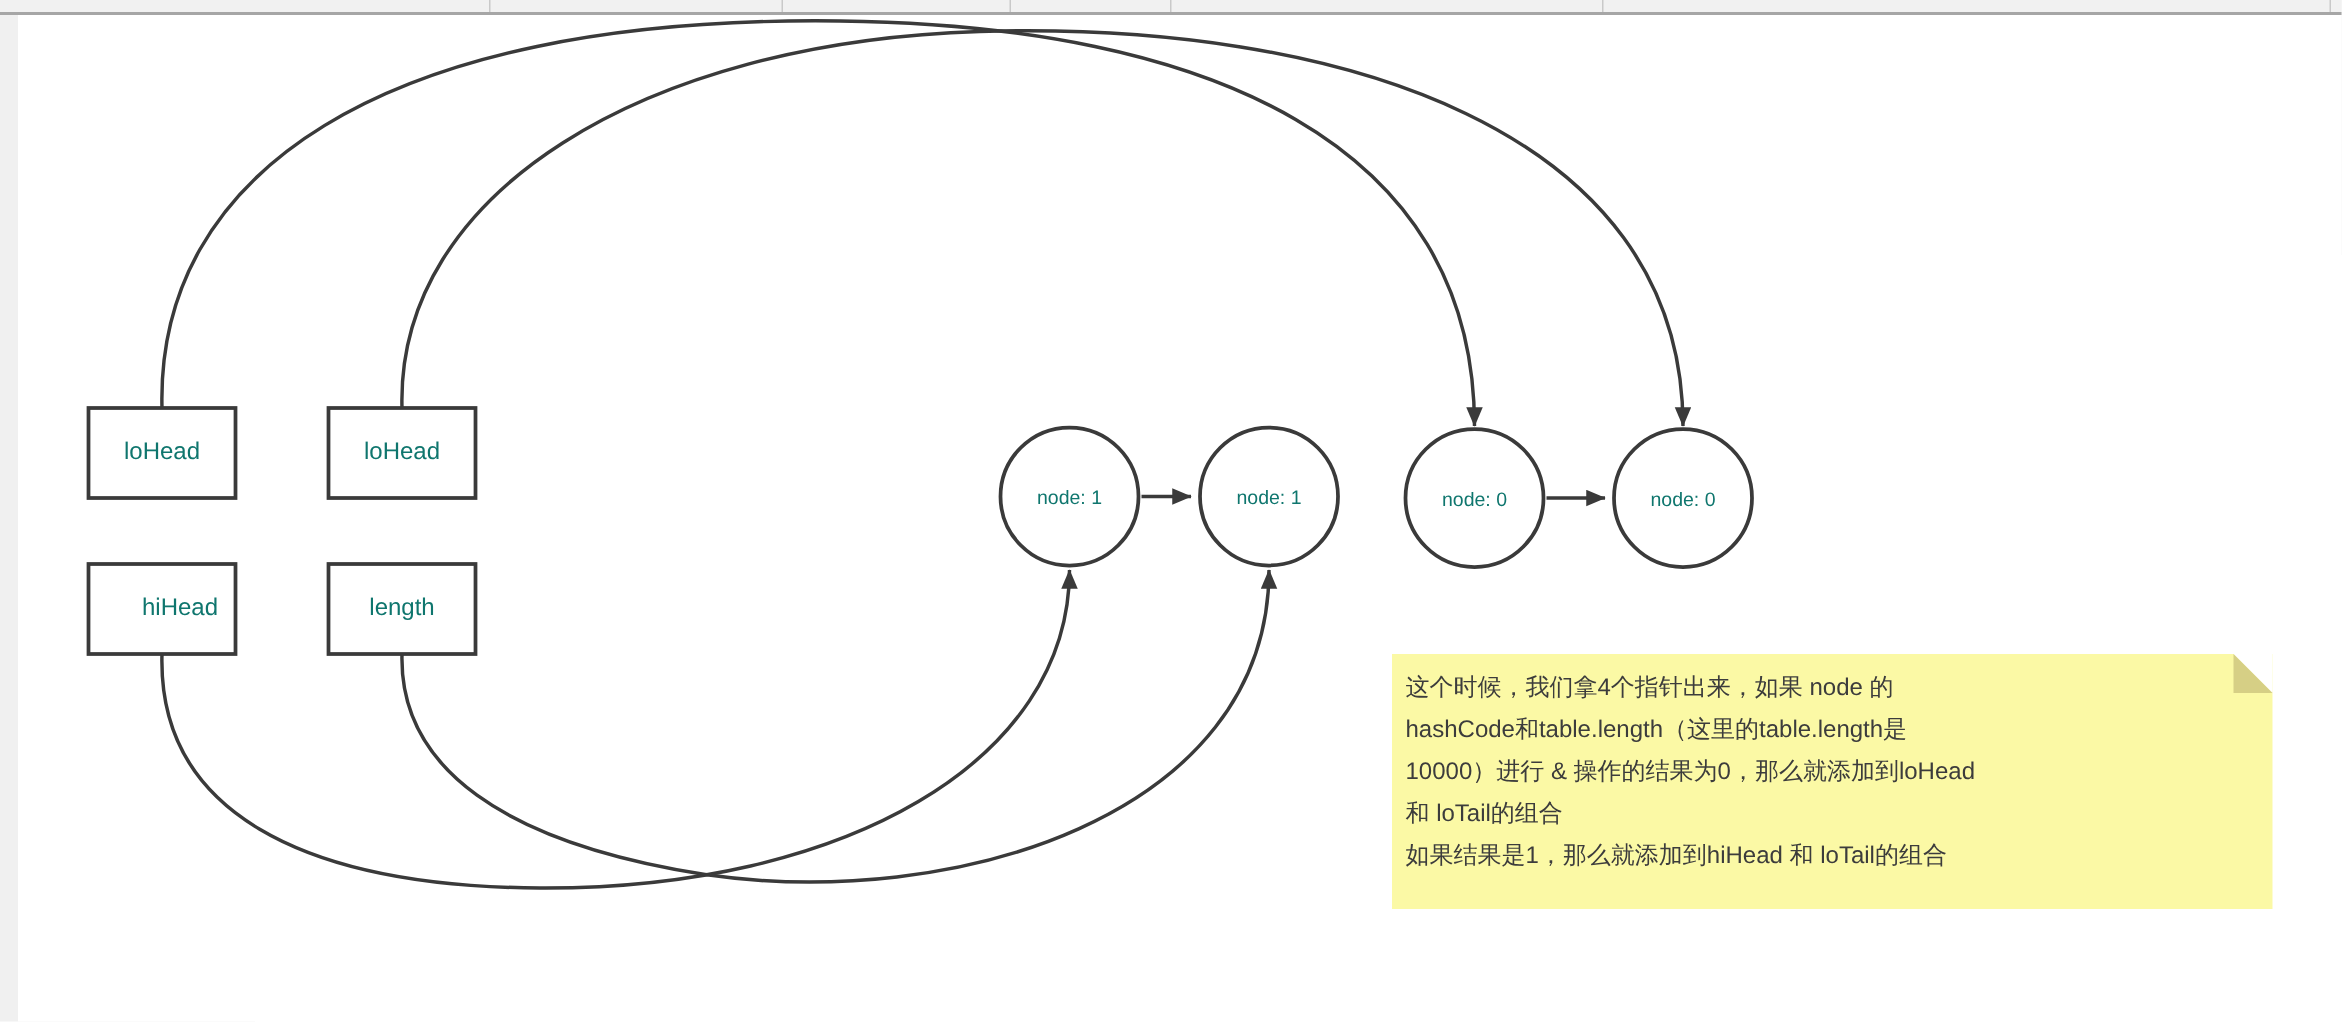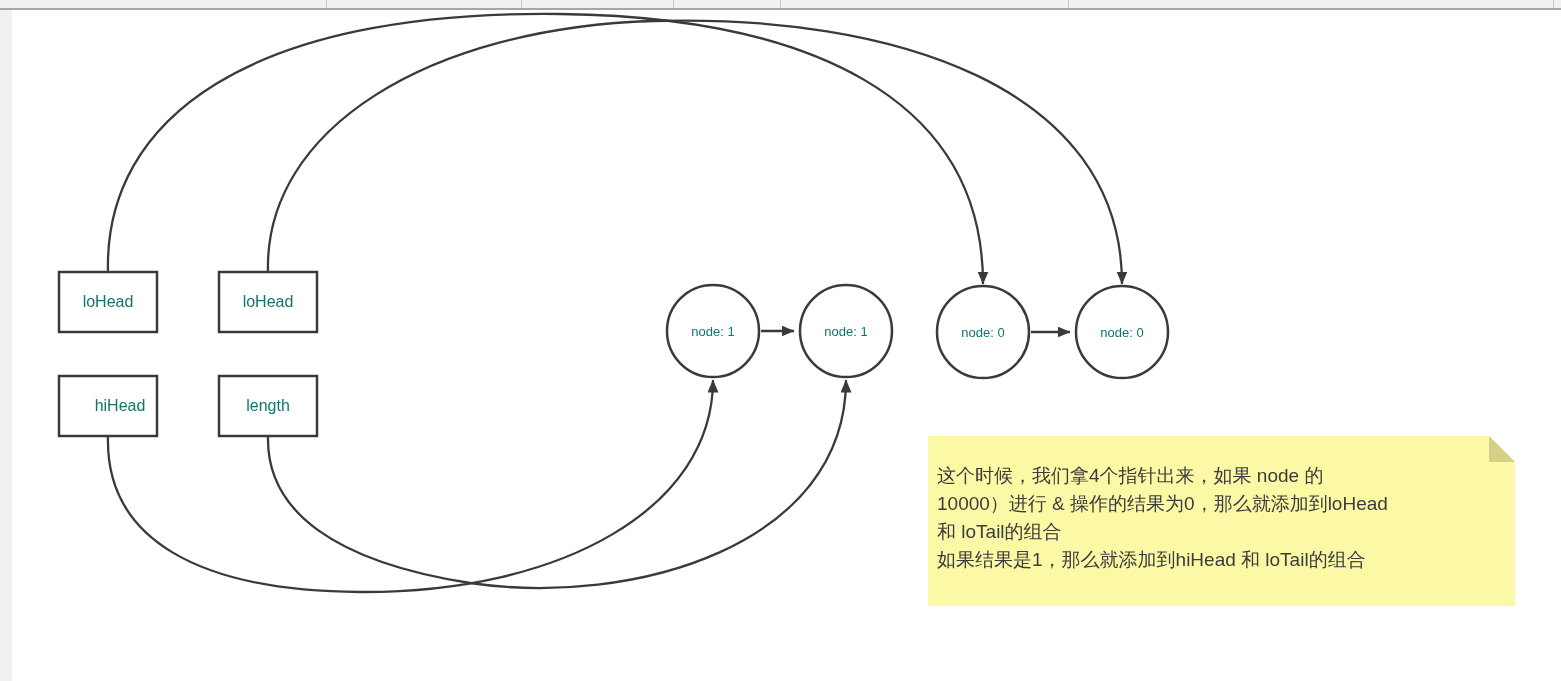--- a/index.html
+++ b/index.html
@@ -35,21 +35,21 @@
   .note-fold-cut{
     position:absolute;top:0;right:0;width:0;height:0;
     border-top:26px solid #ffffff;border-left:26px solid transparent;
   }
   .note-fold{
     position:absolute;top:0;right:0;width:0;height:0;
     border-bottom:26px solid #d6cf85;border-right:26px solid transparent;
   }
   .note-text{
     position:absolute;left:9px;top:9px;right:30px;
-    color:#3c3c3c;font-size:19px;line-height:28px;margin-top:17px;
+    color:#3c3c3c;font-size:16px;line-height:28px;
   }
 </style>
 </head>
 <body>
 
 <div class="topbar">
   <div class="tab-divider" style="left:326px"></div>
   <div class="tab-divider" style="left:521px"></div>
   <div class="tab-divider" style="left:673px"></div>
   <div class="tab-divider" style="left:780px"></div>
@@ -93,17 +93,18 @@
 <div class="shape-label circle-label" style="left:667px;top:285px;width:92px;height:92px">node: 1</div>
 <div class="shape-label circle-label" style="left:800px;top:285px;width:92px;height:92px">node: 1</div>
 <div class="shape-label circle-label" style="left:937px;top:286px;width:92px;height:92px">node: 0</div>
 <div class="shape-label circle-label" style="left:1076px;top:286px;width:92px;height:92px">node: 0</div>
 
 <div class="note">
   <div class="note-fold-cut"></div>
   <div class="note-fold"></div>
   <div class="note-text">
     <div>这个时候，我们拿4个指针出来，如果 node 的</div>
+    <div>hashCode和table.length（这里的table.length是</div>
     <div>10000）进行 &amp; 操作的结果为0，那么就添加到loHead</div>
     <div>和 loTail的组合</div>
     <div>如果结果是1，那么就添加到hiHead 和 loTail的组合</div>
   </div>
 </div>
 
 </body></html>

